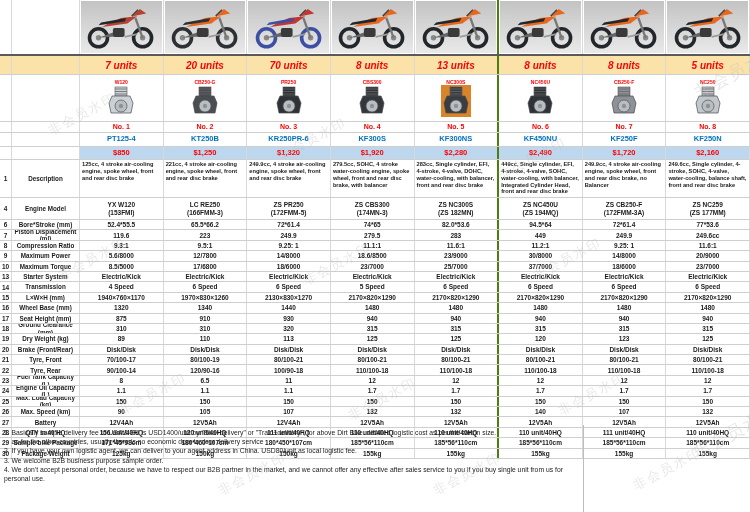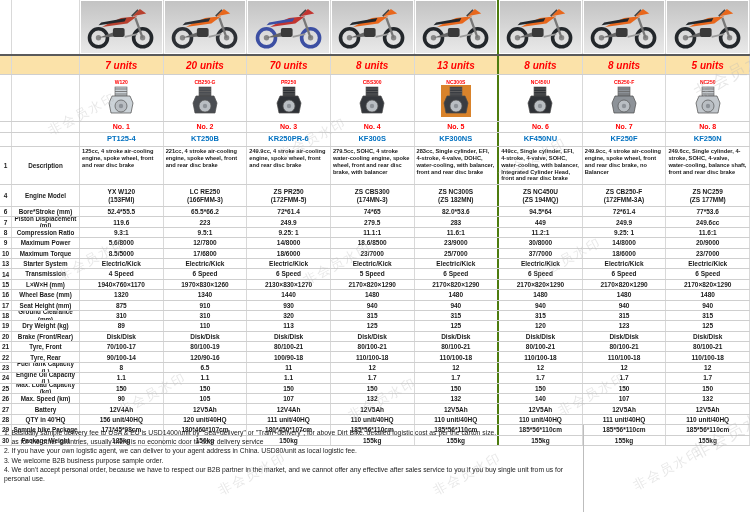--- a/index.html
+++ b/index.html
@@ -368,20 +368,32 @@
         <div class="cell c-label"></div>
         <div class="cell c-val">PT125-4</div>
         <div class="cell c-val">KT250B</div>
         <div class="cell c-val">KR250PR-6</div>
         <div class="cell c-val">KF300S</div>
         <div class="cell c-val heavy">KF300NS</div>
         <div class="cell c-val">KF450NU</div>
         <div class="cell c-val">KF250F</div>
         <div class="cell c-val">KF250N</div>
       </div>
+      <div class="row r-fob">
+        <div class="cell c-no"></div>
+        <div class="cell c-label"></div>
+        <div class="cell c-val">$850</div>
+        <div class="cell c-val">$1,250</div>
+        <div class="cell c-val">$1,320</div>
+        <div class="cell c-val">$1,920</div>
+        <div class="cell c-val heavy">$2,280</div>
+        <div class="cell c-val">$2,490</div>
+        <div class="cell c-val">$1,720</div>
+        <div class="cell c-val">$2,160</div>
+      </div>
       <div class="row r-desc">
         <div class="cell c-no">1</div>
         <div class="cell c-label">Description</div>
         <div class="cell c-val">125cc, 4 stroke air-cooling engine, spoke wheel, front and rear disc brake</div>
         <div class="cell c-val">221cc, 4 stroke air-cooling engine, spoke wheel, front and rear disc brake</div>
         <div class="cell c-val">249.9cc, 4 stroke air-cooling engine, spoke wheel, front and rear disc brake</div>
         <div class="cell c-val">279.5cc, SOHC, 4 stroke water-cooling engine, spoke wheel, front and rear disc brake, with balancer</div>
         <div class="cell c-val heavy">283cc, Single cylinder, EFI, 4-stroke, 4-valve, DOHC, water-cooling, with balancer, front and rear disc brake</div>
         <div class="cell c-val">449cc, Single cylinder, EFI, 4-stroke, 4-valve, SOHC, water-cooling, with balancer, Integrated Cylinder Head, front and rear disc brake</div>
         <div class="cell c-val">249.9cc, 4 stroke air-cooling engine, spoke wheel, front and rear disc brake, no Balancer</div>

